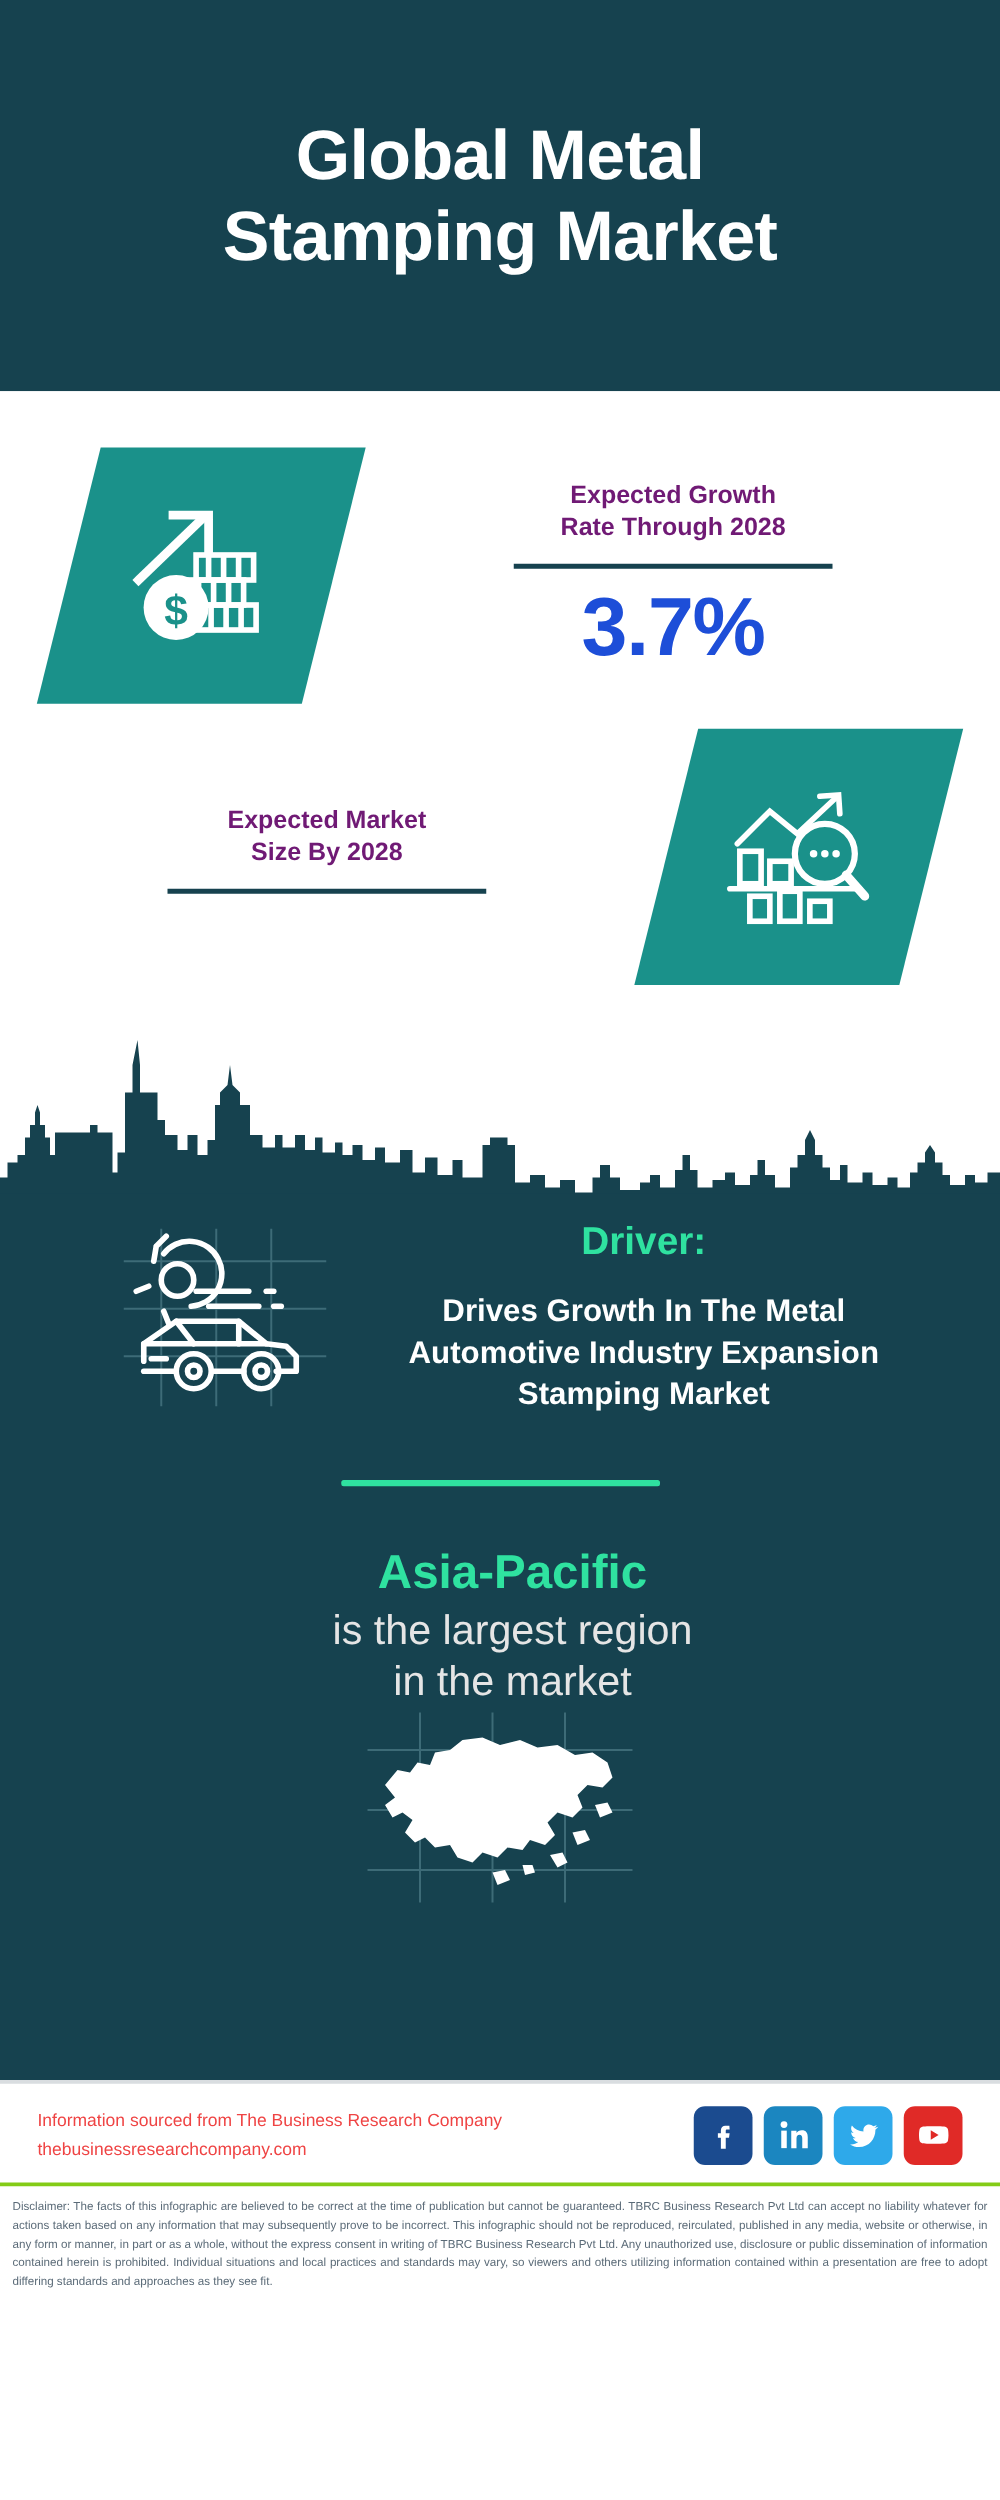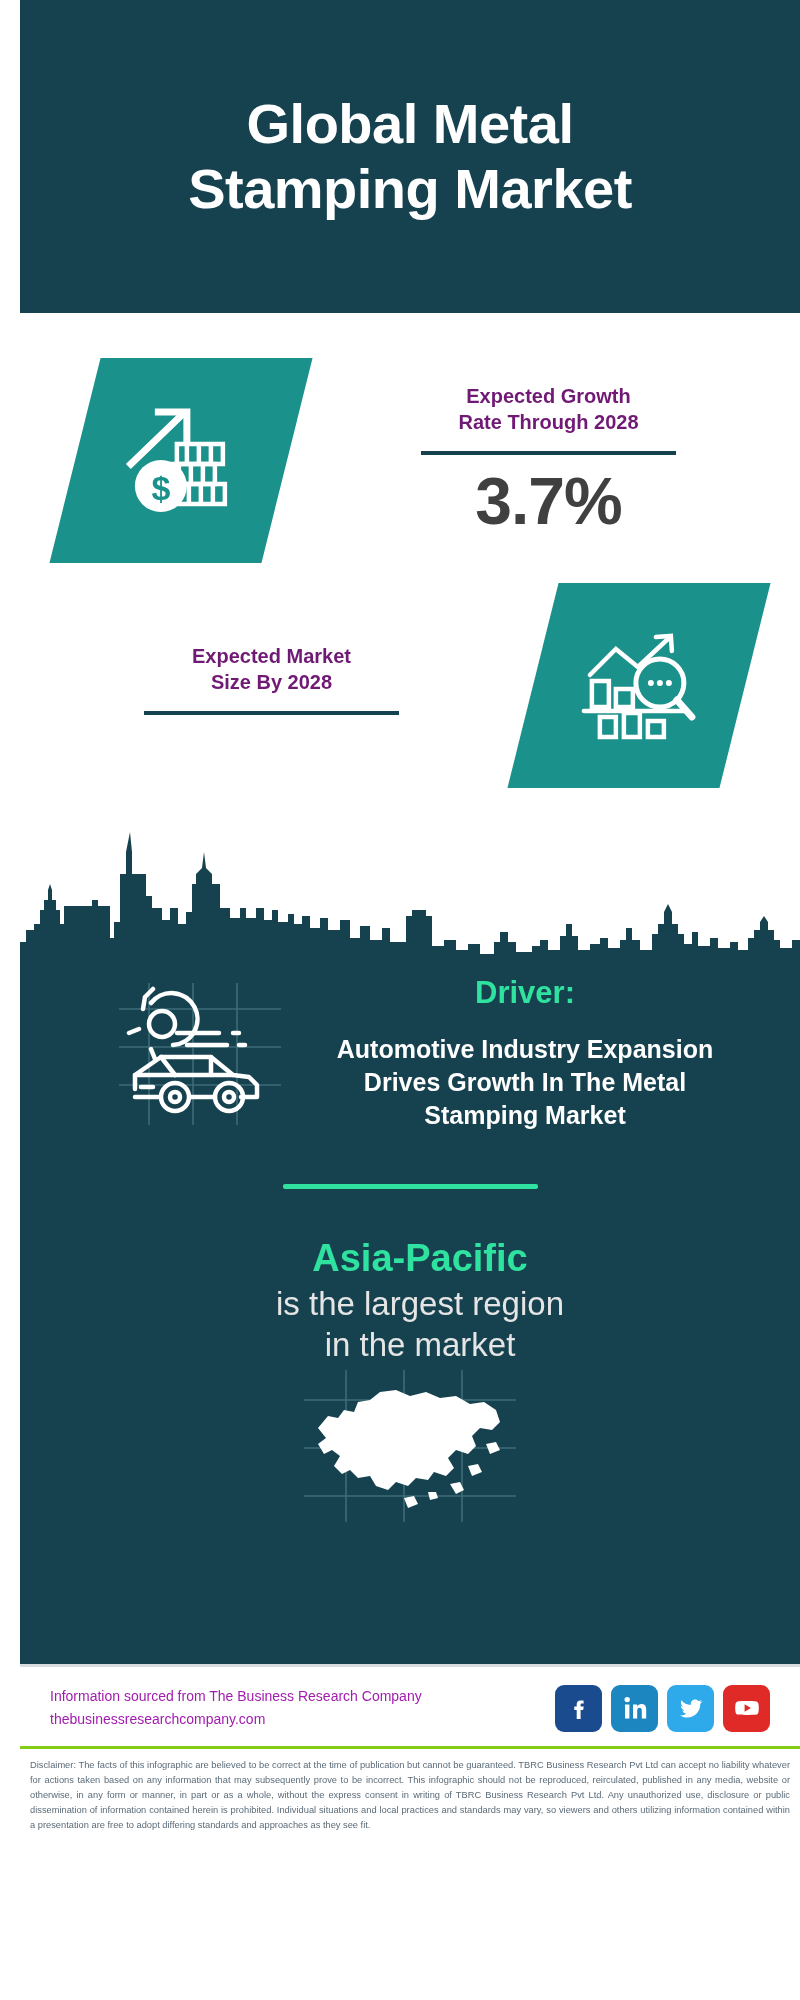--- a/index.html
+++ b/index.html
@@ -5,21 +5,21 @@
   * { margin:0; padding:0; box-sizing:border-box; }
   html,body { width:800px; }
   body {
     font-family:"Liberation Sans", sans-serif;
     background:#ffffff;
     width:800px;
     height:2000px;
     overflow:hidden;
     position:relative;
   }
-  .page { width:800px; height:2000px; position:relative; background:#fff;padding-left:20px; }
+  .page { width:800px; height:2000px; position:relative; background:#fff; }
 
   
   .header {
     background:#16424f;
     height:313px;
     display:flex;
     align-items:center;
     justify-content:center;
     padding:0 60px;
   }
@@ -63,21 +63,21 @@
     font-weight:bold;
     line-height:1.28;
   }
   .stat-rule {
     width:255px;
     height:4px;
     background:#16424f;
     margin:16px auto 12px auto;
   }
   .stat-value {
-    color:#404040;
+    color:#1d4ed8;
     font-size:66px;
     font-weight:bold;
     line-height:1.05;
     letter-spacing:-1px;
   }
 
   .row1 .icon-wrap { padding-left:55px; padding-right:10px; }
   .row2 .icon-wrap { padding-right:55px; padding-left:10px; }
 
   
@@ -140,21 +140,21 @@
   .footer {
     background:#ffffff;
     border-top:3px solid #d9dde0;
     display:flex;
     align-items:center;
     padding:18px 30px 14px 30px;
     gap:14px;
   }
   .footer-text { flex:1; }
   .footer-line {
-    color:#a21caf;
+    color:#ef4444;
     font-size:14px;
     line-height:1.65;
   }
   .social-row { display:flex; gap:9px; align-items:center; }
   .social {
     width:47px; height:47px;
     border-radius:9px;
     display:flex; align-items:center; justify-content:center;
   }
   .s-fb { background:#1b4b8f; }
@@ -294,22 +294,22 @@
             <circle cx="60" cy="118" r="14"></circle>
             <circle cx="60" cy="118" r="5"></circle>
             <circle cx="114" cy="118" r="14"></circle>
             <circle cx="114" cy="118" r="5"></circle>
           </g>
         </svg>
       </div>
       <div class="driver-text">
         <div class="driver-heading">Driver:</div>
         <div class="driver-body">
+          <div>Drives Growth In The Metal</div>
           <div>Automotive Industry Expansion</div>
-          <div>Drives Growth In The Metal</div>
           <div>Stamping Market</div>
         </div>
       </div>
     </div>
 
     <div class="divider-wrap">
       <div class="divider"></div>
     </div>
 
     <div class="region-row">

